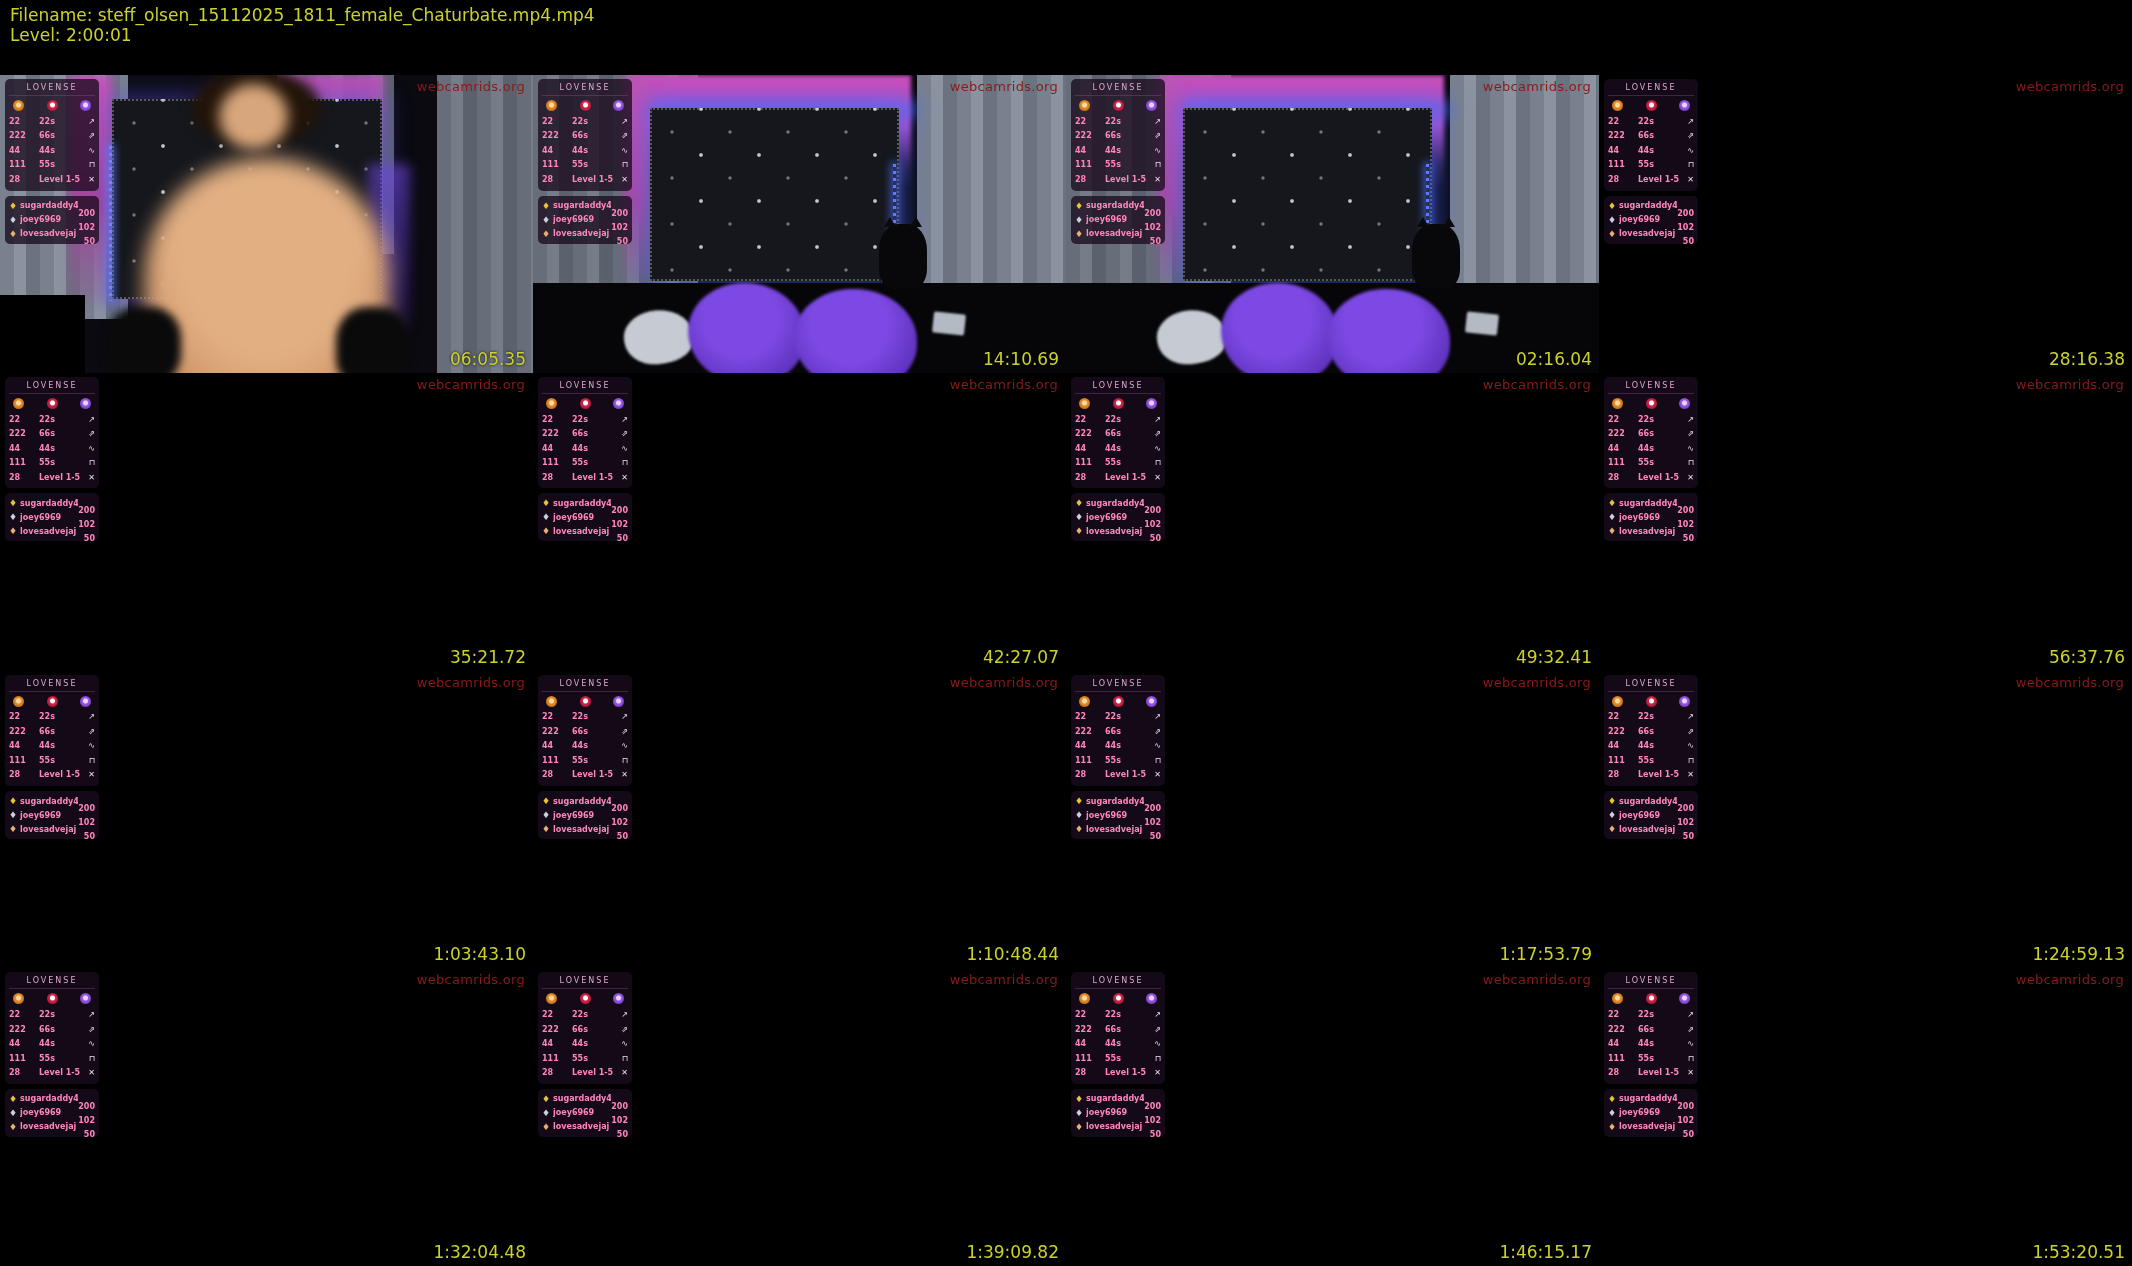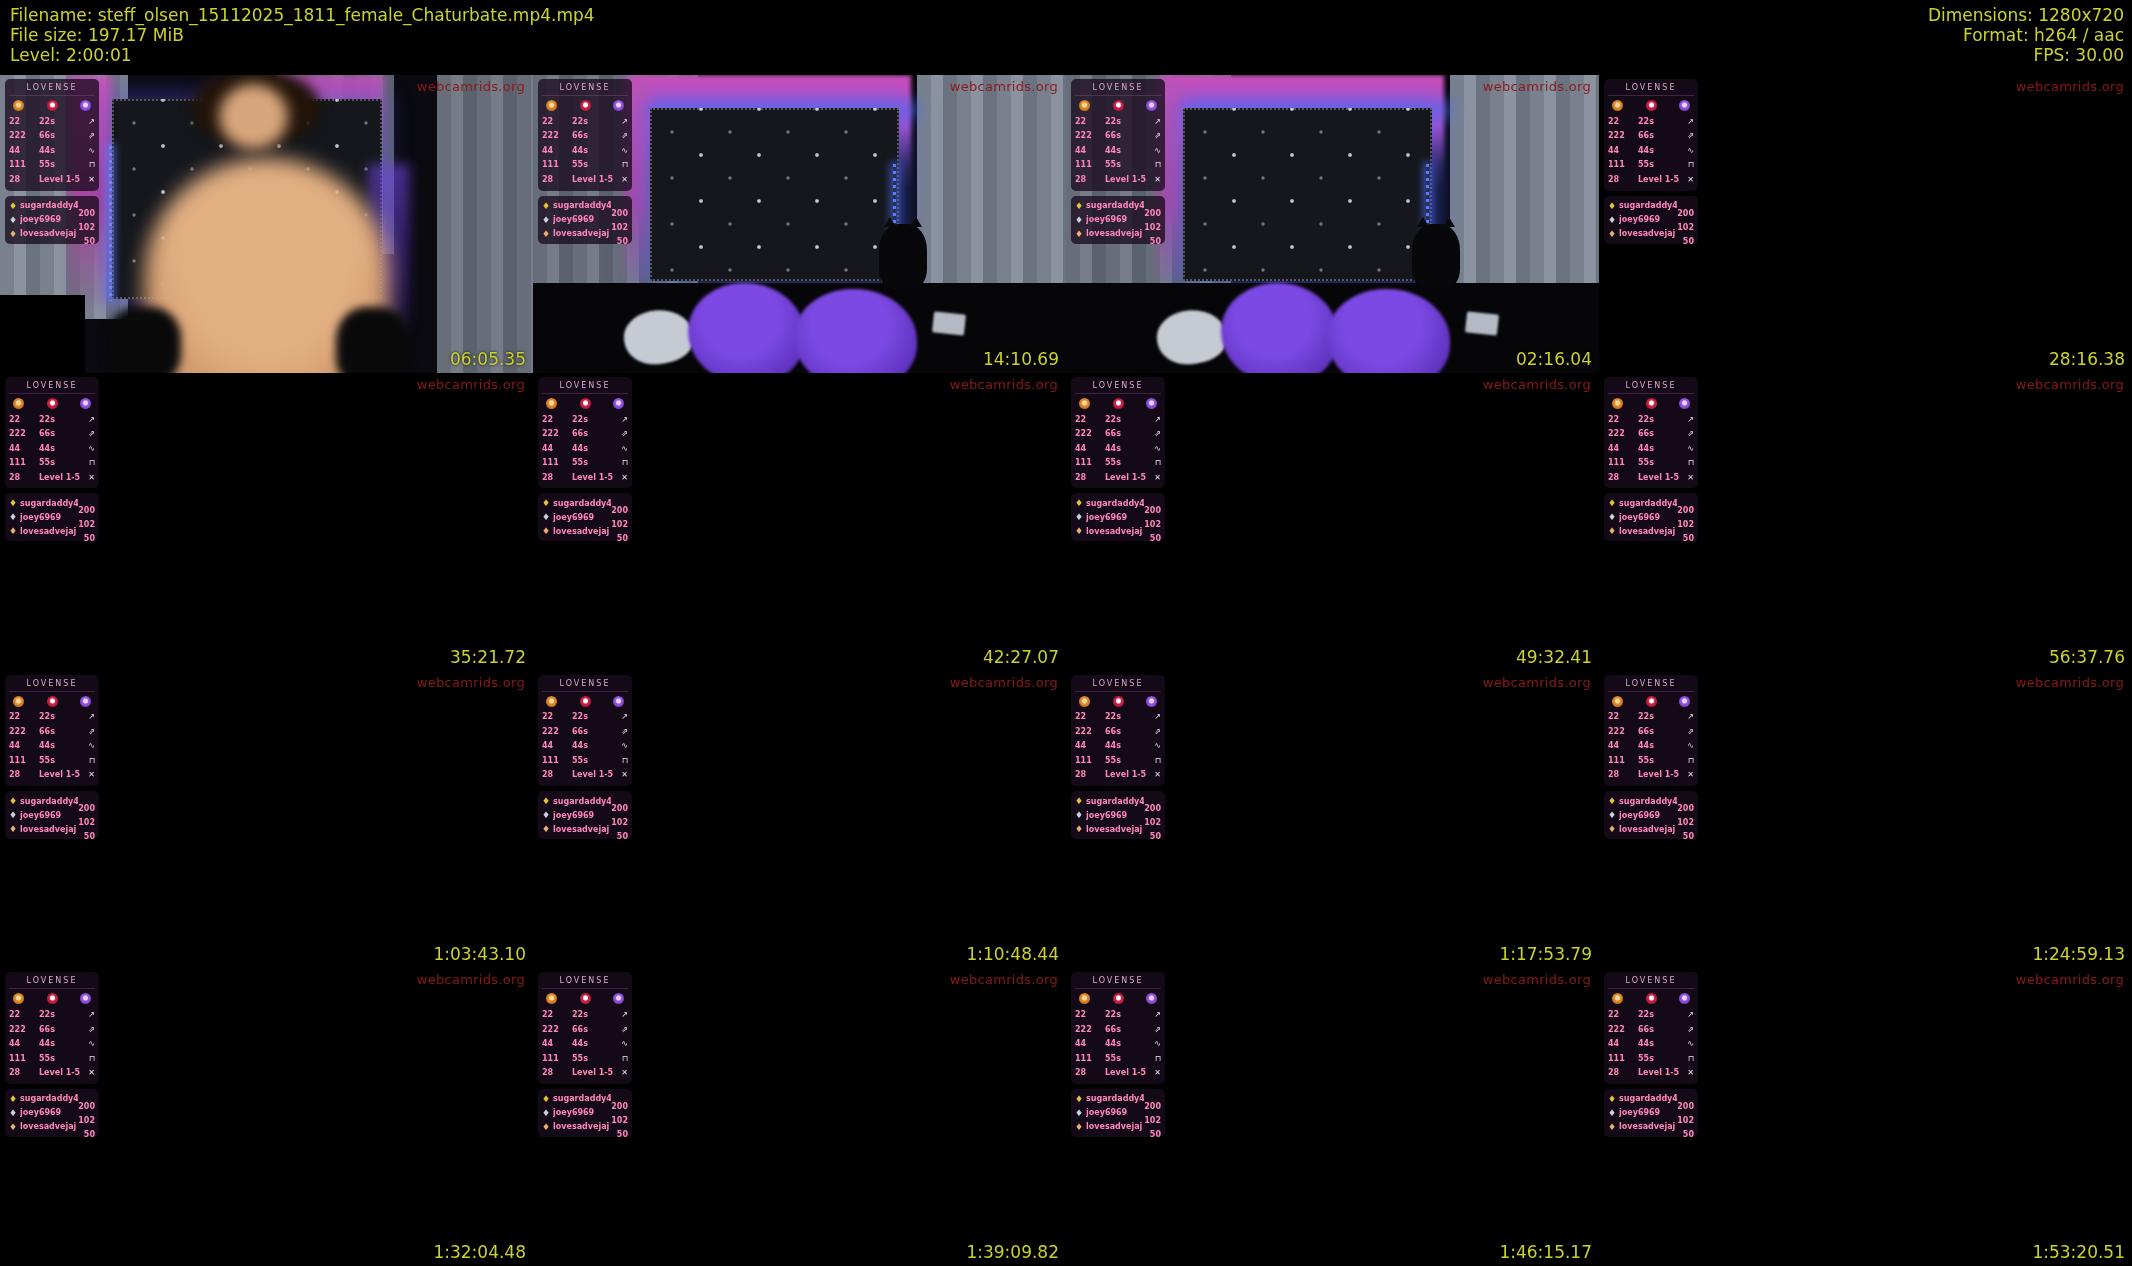--- a/index.html
+++ b/index.html
@@ -121,27 +121,21 @@
     background:#0a0a0b;border-radius:40%;filter:blur(4px);}
   .fig-glove-r{position:absolute;left:63%;bottom:-6%;width:14%;height:28%;
     background:#0a0a0b;border-radius:40%;filter:blur(4px);}
 </style>
 </head>
 <body>
 
 <div class="header">
   <div class="meta meta-left">
     <div>Filename: steff_olsen_15112025_1811_female_Chaturbate.mp4.mp4</div>
-    <div>File size: 197.17 MiB</div>
     <div>Level: 2:00:01</div>
-  </div>
-  <div class="meta meta-right">
-    <div>Dimensions: 1280x720</div>
-    <div>Format: h264 / aac</div>
-    <div>FPS: 30.00</div>
   </div>
 </div>
 
 <div class="sheet">
     <div class="cell" data-scene="cam">
 
     <div class="scene scene-cam">
       <div class="curtain curtain-left"></div>
       <div class="curtain curtain-mid fold-dark"></div>
       <div class="curtain curtain-right fold-dark"></div>

